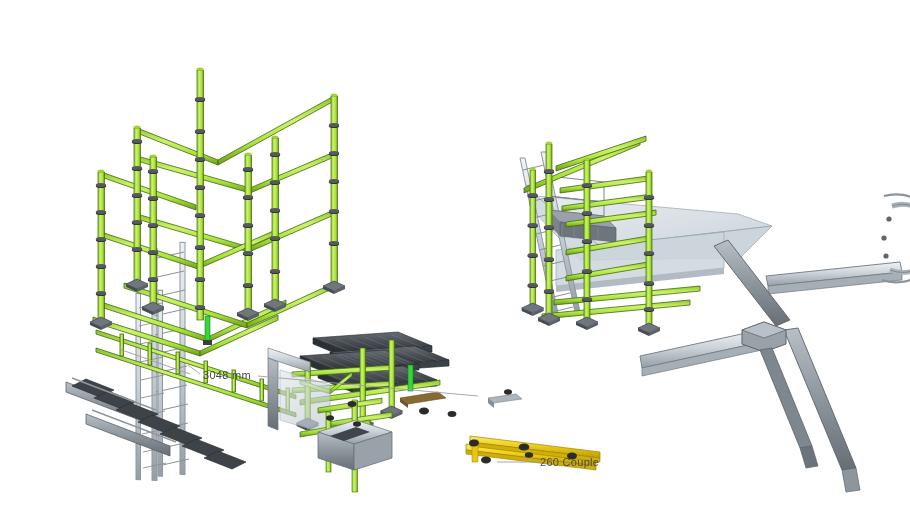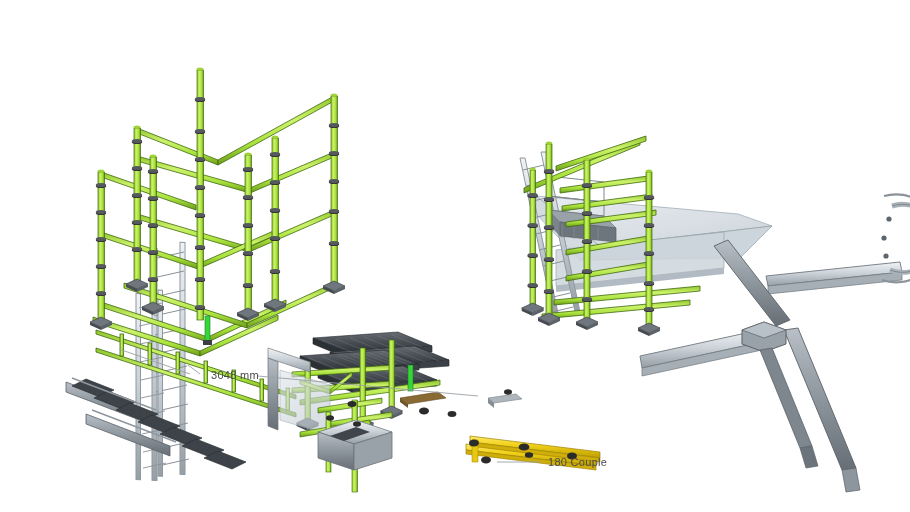--- a/index.html
+++ b/index.html
@@ -1,21 +1,21 @@
 <!DOCTYPE html>
 <html><head>
 <meta charset="utf-8">
 <style>
   html,body{margin:0;padding:0;background:#ffffff;}
   body{width:910px;height:512px;overflow:hidden;font-family:"Liberation Sans",sans-serif;}
   #stage{position:relative;width:910px;height:512px;background:#ffffff;}
   #scene{position:absolute;left:0;top:0;width:910px;height:512px;}
   .dimlabel{
     position:absolute;font-family:"Liberation Sans",sans-serif;
-    font-size:11px;color:#4a4a4a;white-space:nowrap;letter-spacing:.3px;margin-left:8px;
+    font-size:11px;color:#4a4a4a;white-space:nowrap;letter-spacing:.3px;
   }
   #dim-3048{left:203px;top:369px;}
   #dim-180{left:540px;top:456px;color:#4a4a4a;}
 </style>
 </head>
 <body>
 
 <div id="stage">
 
 <svg id="scene" viewBox="0 0 910 512">
@@ -507,15 +507,15 @@
     <line x1="258" y1="376" x2="478" y2="396"></line>
   </g>
   <g stroke="#9aa0a6" stroke-width="0.9">
     <line x1="497" y1="462" x2="540" y2="462"></line>
   </g>
 
 </svg>
 
 <div class="dimlabel" id="dim-3048">3048 mm</div>
 
-<div class="dimlabel" id="dim-180">180 Couple</div>
+<div class="dimlabel" id="dim-180">260 Couple</div>
 
 </div>
 
 </body></html>

